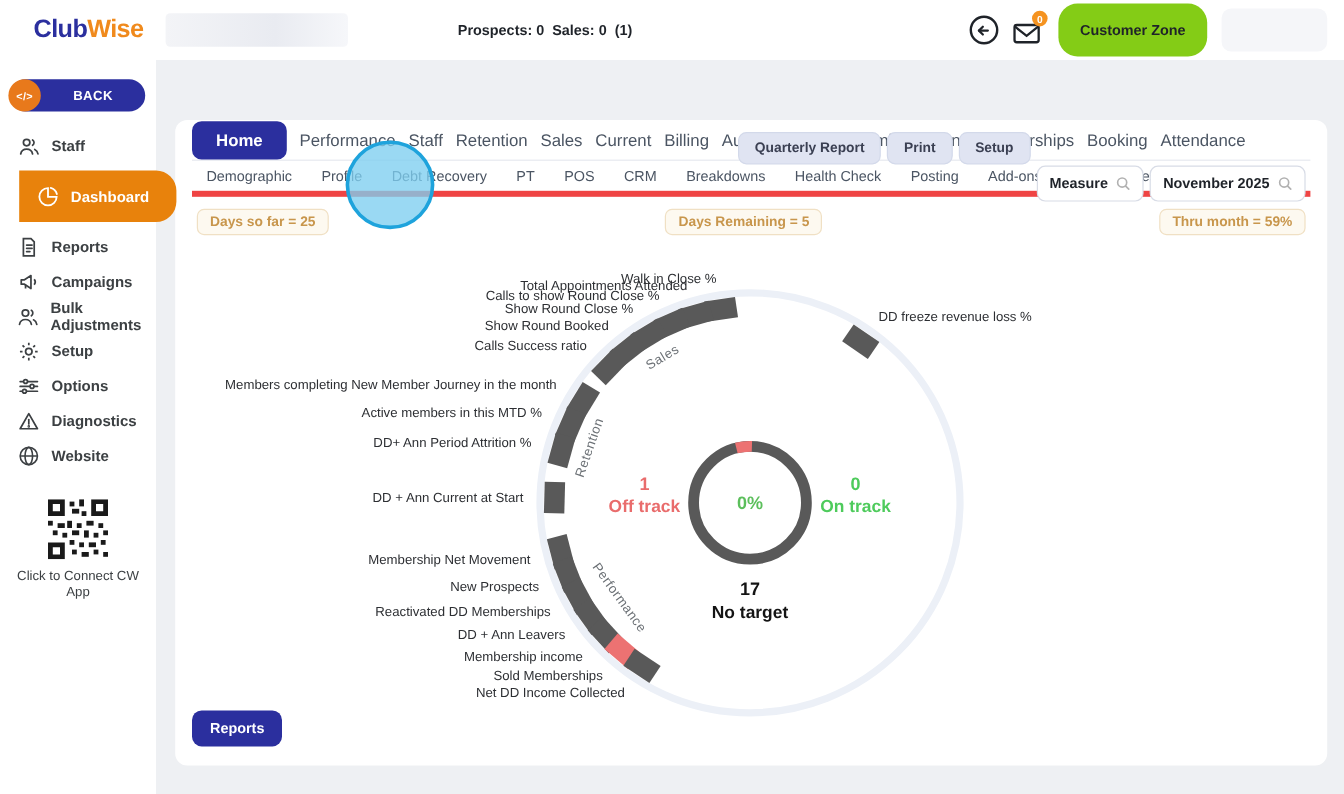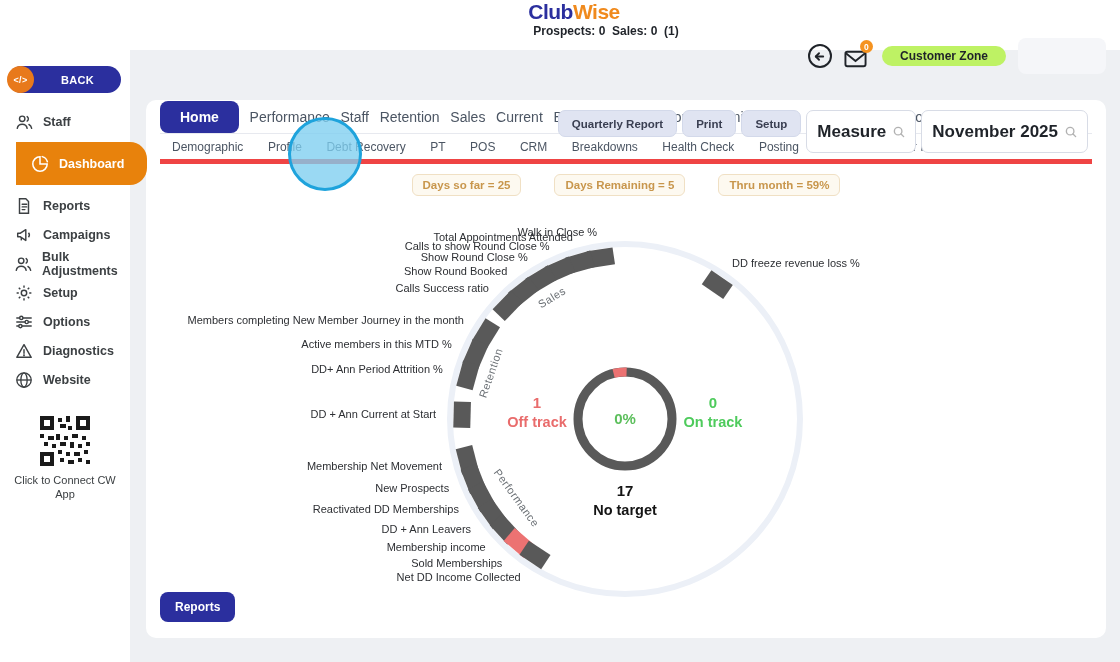--- a/index.html
+++ b/index.html
@@ -2,34 +2,34 @@
 <html><head>
 <meta charset="utf-8">
 <style>
   * { margin:0; padding:0; box-sizing:border-box; }
   html,body { width:1120px; height:662px; overflow:hidden; background:#fff;
     font-family:"Liberation Sans", sans-serif; color:#333; }
   .app { position:relative; width:1120px; height:662px; }
 
   
   .header { position:absolute; top:0; left:0; right:0; height:50px; background:#fff;
-    display:flex; align-items:center; z-index:6;flex-direction:column; }
+    display:flex; align-items:center; z-index:6; }
   .logo { margin-left:28px; font-size:21px; font-weight:bold; letter-spacing:-0.5px; }
   .logo .p1 { color:#2b2f9e; } .logo .p2 { color:#f08a1d; }
   .redacted { background:linear-gradient(90deg,#f3f4f7,#e9ebf1 60%,#f6f7fa); border-radius:4px; }
   .club-redacted { width:152px; height:28px; margin-left:18px; }
   .header-stats { margin-left:92px; font-size:12px; font-weight:bold; color:#1f2329; white-space:pre; }
   .header-right { margin-left:auto; display:flex; align-items:center; gap:12px; margin-right:14px; }
   .circ-icon { width:24px; height:24px; border:2px solid #1f2329; border-radius:50%;
     display:flex; align-items:center; justify-content:center; color:#1f2329; cursor:pointer; }
   .mail-wrap { position:relative; width:26px; height:24px; display:flex; align-items:flex-end; cursor:pointer; }
   .mail-badge { position:absolute; top:-4px; right:-3px; background:#f59320; color:#fff;
     font-size:8.5px; font-weight:bold; width:13px; height:13px; border-radius:50%;
     display:flex; align-items:center; justify-content:center; }
-  .cz-btn { background:#bef264; border:none; border-radius:16px; height:20px; padding:0 18px;
+  .cz-btn { background:#84cc16; border:none; border-radius:16px; height:44px; padding:0 18px;
     font-family:inherit; font-size:12px; font-weight:bold; color:#1f2329; cursor:pointer; }
   .user-redacted { width:88px; height:36px; border-radius:8px; background:#f5f6f9; }
 
   
   .sidebar { position:absolute; top:50px; left:0; width:130px; bottom:0; background:#fff; z-index:5; }
   .back-btn { position:relative; margin:16px 8px 14px 8px; width:113px; height:27px;
     background:#2b2f9e; border:none; border-radius:14px; color:#fff; font-family:inherit;
     font-weight:bold; font-size:11px; letter-spacing:.3px; padding-left:26px; cursor:pointer; }
   .back-circ { position:absolute; left:-1px; top:-0px; width:27px; height:27px; border-radius:50%;
     background:#e8791b; color:#fff; font-size:9px; font-weight:bold;
@@ -51,35 +51,35 @@
     padding:10px 14px 0 16px; }
   .visits-bar { height:28px; background:#dfe4f1; border-radius:6px; display:flex;
     align-items:center; justify-content:space-between; padding:0 14px; cursor:pointer; }
   .visits-label { font-size:11.5px; font-weight:600; color:#2f3f73; }
   .card { position:relative; margin-top:8px; height:538px; background:#fff; border-radius:10px; }
 
   .toolbar { position:absolute; top:10px; right:18px; display:flex; gap:5px; z-index:3; }
   .tb-btn { height:27px; padding:0 13px; border-radius:7px; border:1px solid #d3d9ea;
     background:#e0e4f2; color:#3a3f52; font-family:inherit; font-size:11.5px; font-weight:600;
     cursor:pointer; }
-  .tb-search { height:43px; padding:0 10px; border-radius:7px; border:1px solid #d8dce6;
-    background:#fff; color:#1f2329; font-family:inherit; font-size:17px; font-weight:bold;
-    cursor:pointer; display:flex; align-items:center; gap:7px; }
+  .tb-search { height:30px; padding:0 10px; border-radius:7px; border:1px solid #d8dce6;
+    background:#fff; color:#1f2329; font-family:inherit; font-size:12px; font-weight:bold;
+    cursor:pointer; display:flex; align-items:center; gap:7px;margin-top:28px; }
   .tb-search svg { opacity:.45; }
 
   .tabs-row1 { display:flex; align-items:center; justify-content:space-between;
     margin:40px 14px 0; height:34px; border-bottom:1px solid #e7e9ef; padding-right:54px; }
   .tab1 { font-size:14px; color:#4b5563; cursor:pointer; white-space:nowrap; }
   .tab1.active { background:#2b2f9e; color:#fff; font-weight:bold; border-radius:8px;
     padding:8px 20px; }
   .tabs-row2 { display:flex; align-items:center; justify-content:space-between;
     margin:0 14px; height:30px; border-bottom:5px solid #ef4444; padding:0 74px 0 12px; }
   .tab2 { font-size:12px; color:#4b5563; cursor:pointer; white-space:nowrap; }
 
-  .badges-row { display:flex; justify-content:center; margin:10px 18px 0;gap:33px; }
+  .badges-row { display:flex; justify-content:space-between; margin:10px 18px 0;gap:33px; }
   .info-badge { background:#fdf9f0; border:1px solid #f0e0c4; border-radius:6px;
     color:#c8964c; font-size:11.5px; font-weight:600; padding:4px 10px; }
 
   .chart-wrap { position:absolute; left:0; top:94px; width:1052px; height:440px; z-index:1; }
   svg text { font-family:"Liberation Sans", sans-serif; }
   .metric-label { font-size:11px; fill:#2d2f33; }
   .section-label { font-size:11px; fill:#6b7075; letter-spacing:.5px; }
 
   .reports-btn { position:absolute; left:14px; bottom:16px; background:#2b2f9e; color:#fff;
     border:none; border-radius:8px; padding:8px 15px; font-family:inherit; font-size:12px;

